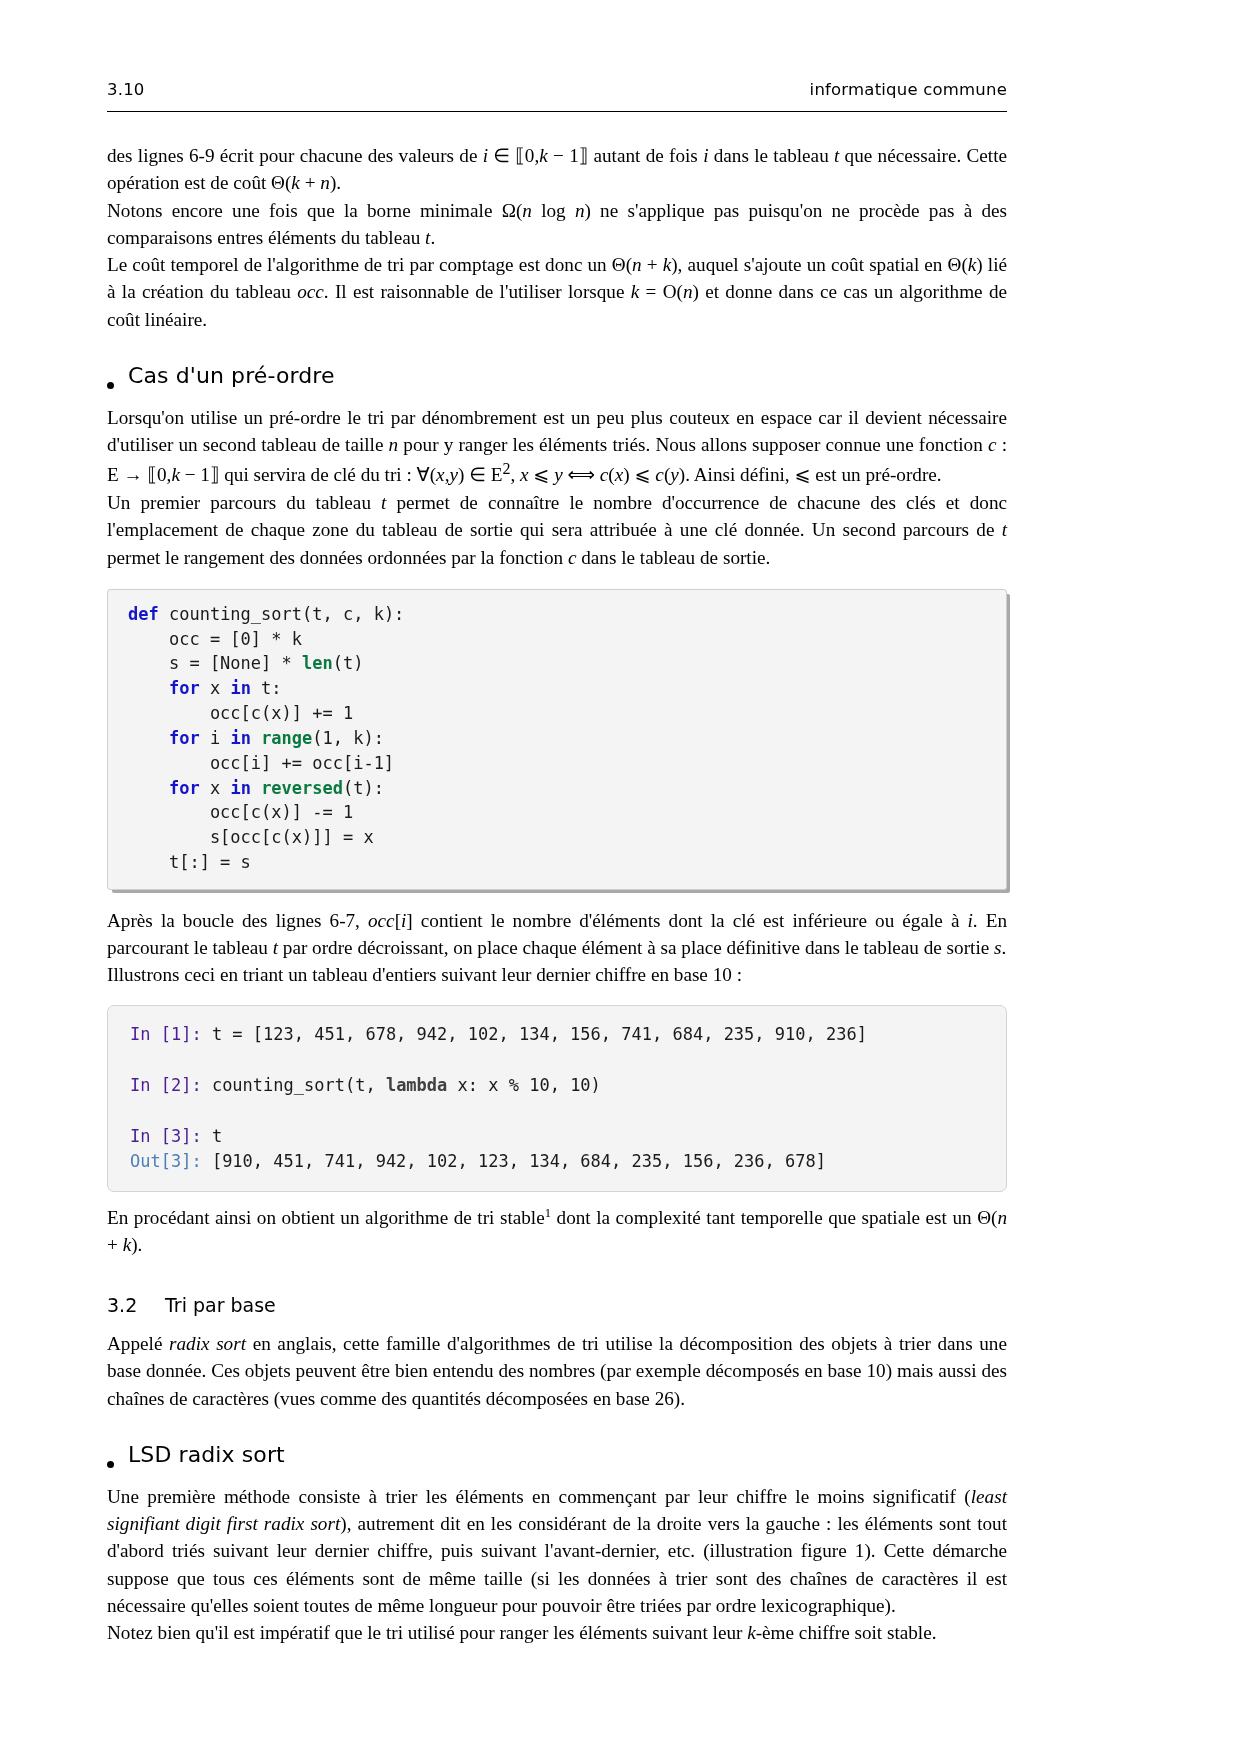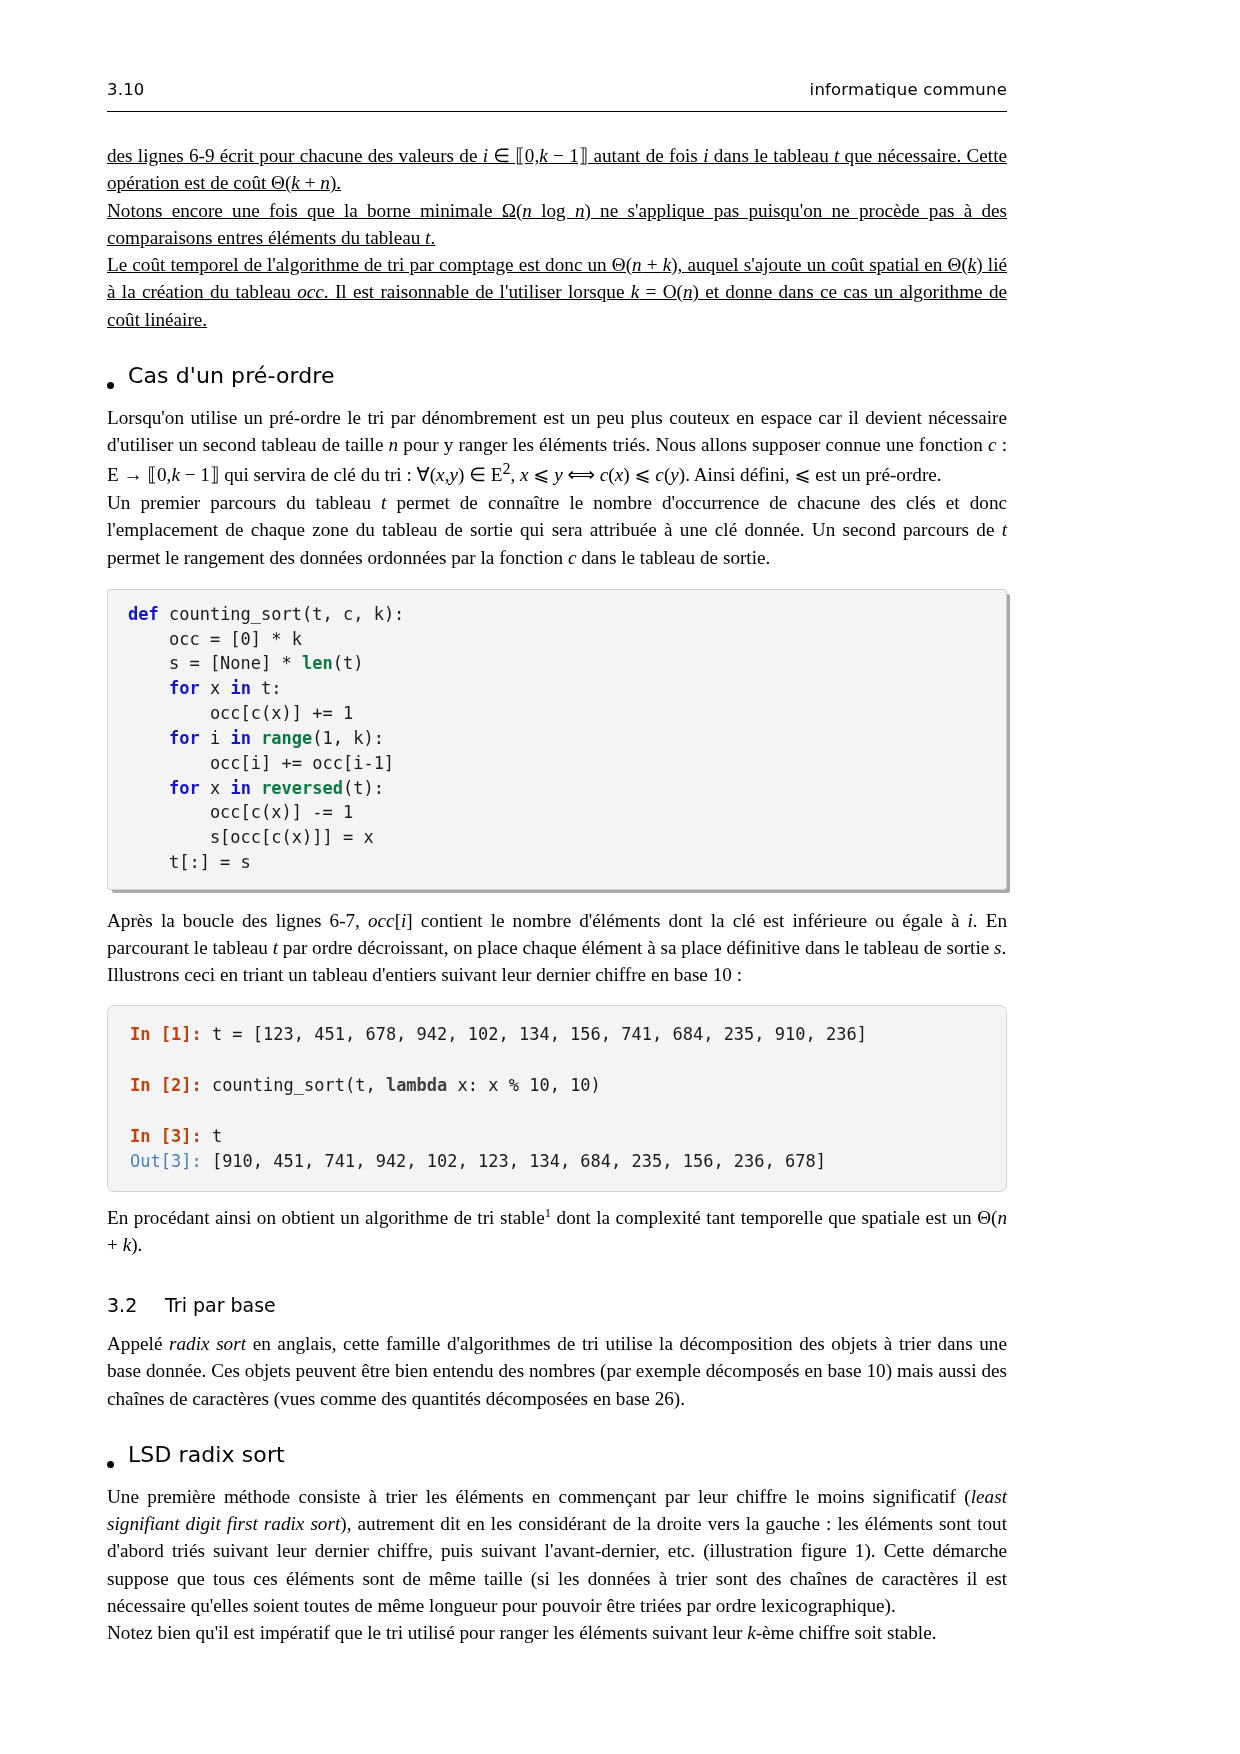--- a/index.html
+++ b/index.html
@@ -117,21 +117,21 @@
     border: 1px solid #d4d4d4;
     border-radius: 7px;
     padding: 16px 14px 16px 22px;
     font-family: "DejaVu Sans Mono", monospace;
     font-size: 17px;
     line-height: 1.5;
     white-space: pre;
     color: #1a1a1a;
     margin: 16px 0 12px 0;
   }
-  .console .prompt-in  { color: #c2410c; font-weight: bold; }
+  .console .prompt-in  { color: #4c1d95; }
   .console .prompt-out { color: #4c7fb5; }
   .console .kw { color: #404040; font-weight: bold; }
 
   
   .footnote-area {
     position: absolute;
     left: 107px;
     top: 1415px;
     width: 900px;
   }
@@ -157,21 +157,21 @@
 
 <div class="page">
 
   <div class="content">
 
     <div class="header-row">
       <span class="header-left">3.10</span>
       <span class="header-right">informatique commune</span>
     </div>
 
-    <div class="para-block" style="text-decoration:underline;">
+    <div class="para-block" style="">
       <p class="body">des lignes 6-9 écrit pour chacune des valeurs de <i>i</i> ∈ ⟦0,<i>k</i> − 1⟧ autant de fois <i>i</i> dans le tableau <i>t</i> que nécessaire. Cette opération est de coût Θ(<i>k</i> + <i>n</i>).</p>
       <p class="body">Notons encore une fois que la borne minimale Ω(<i>n</i> log <i>n</i>) ne s'applique pas puisqu'on ne procède pas à des comparaisons entres éléments du tableau <i>t</i>.</p>
       <p class="body">Le coût temporel de l'algorithme de tri par comptage est donc un Θ(<i>n</i> + <i>k</i>), auquel s'ajoute un coût spatial en Θ(<i>k</i>) lié à la création du tableau <i>occ</i>. Il est raisonnable de l'utiliser lorsque <i>k</i> = O(<i>n</i>) et donne dans ce cas un algorithme de coût linéaire.</p>
     </div>
 
     <h3 class="bullet-head">
       <span class="dot"></span>
       <span>Cas d'un pré-ordre</span>
     </h3>
 

